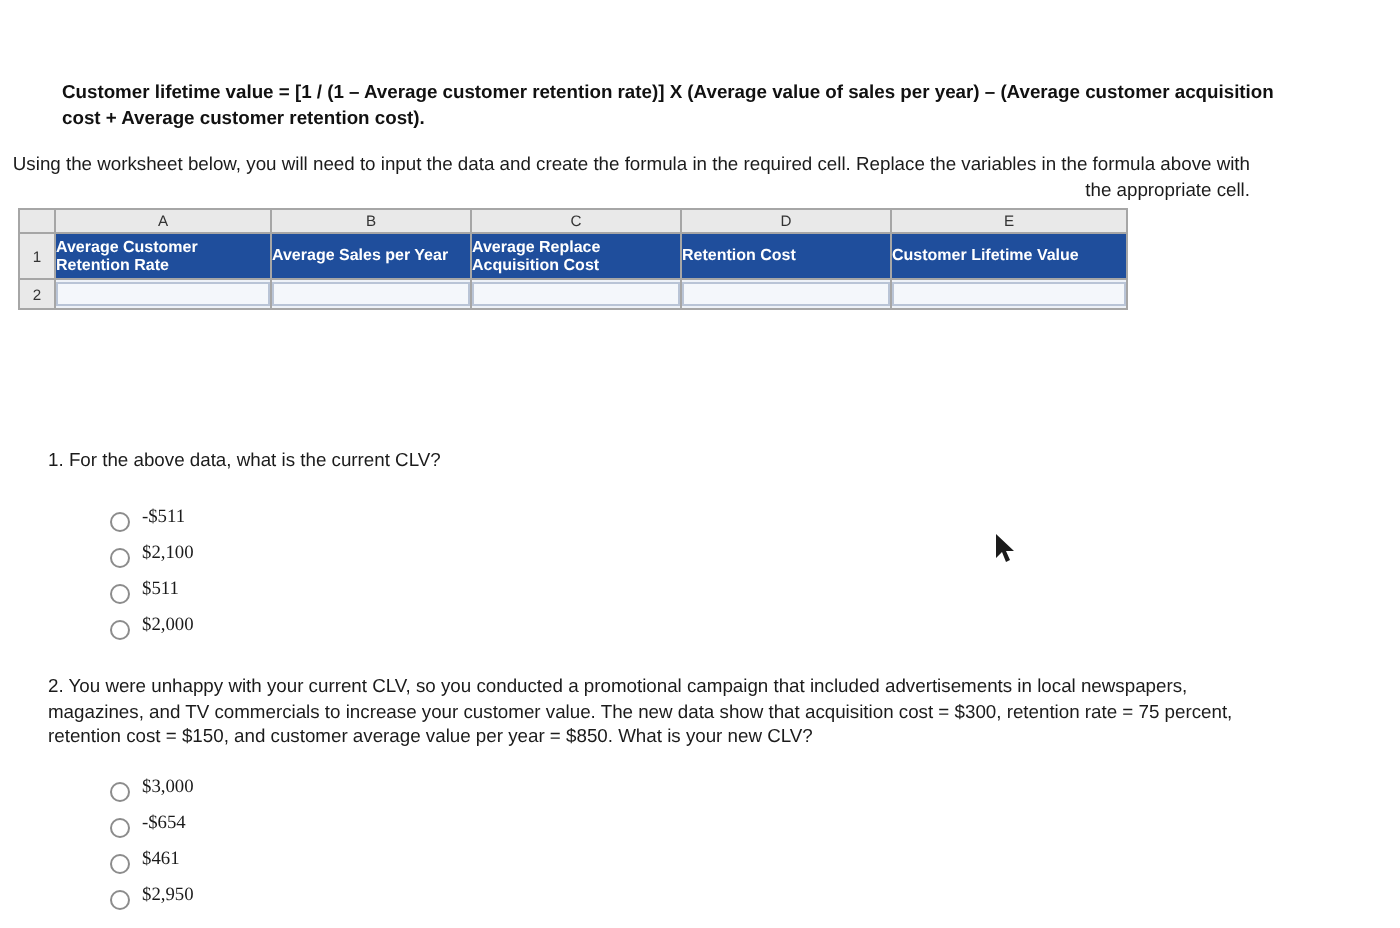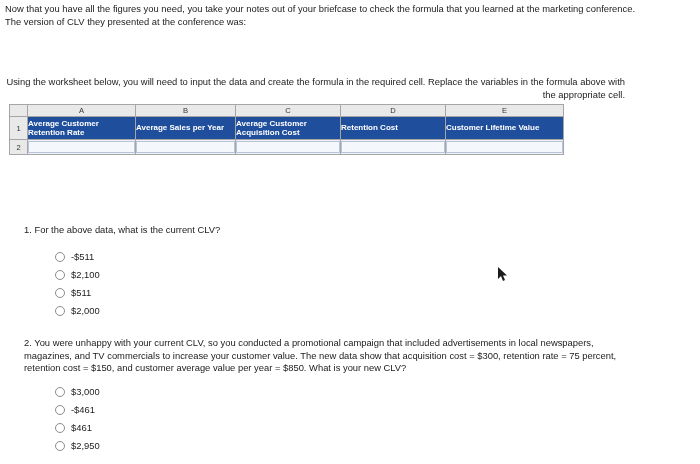--- a/index.html
+++ b/index.html
@@ -123,22 +123,23 @@
   .q-num { display: inline; }
   .opts {
     position: absolute;
     font-size: 9.4px;
     line-height: 12.6px;
   }
   .opts1 { left: 55px; top: 248px; }
   .opts2 { left: 55px; top: 383px; }
   .opt {
     display: flex;
-    align-items: center;
+    align-items: flex-end;
     height: 18px;
+    font-family: Liberation Serif, serif;
   }
   .radio {
     width: 8px;
     height: 8px;
     border: 1px solid #8c8c8c;
     border-radius: 50%;
     background: #fff;
     margin-right: 6px;
     flex: 0 0 auto;
   }
@@ -152,22 +153,22 @@
     width: 10px;
     height: 14px;
   }
   .cursor svg { display: block; }
 </style>
 </head>
 <body>
 
 <div class="page">
 
-  <div class="intro">Now that you have all the figures you need, you take your notes out of your briefcase to check the formula that you learned at the marketing conference. The version of CLV they presented at the conference was:</div>
-
+
+  <div class="formula-block">Customer lifetime value = [1 / (1 – Average customer retention rate)] X (Average value of sales per year) – (Average customer acquisition cost + Average customer retention cost).</div>
 
   <div class="worksheet-note">Using the worksheet below, you will need to input the data and create the formula in the required cell. Replace the variables in the formula above with the appropriate cell.</div>
 
   <table class="sheet">
     <colgroup>
       <col class="corner-col">
       <col class="col-a">
       <col class="col-b">
       <col class="col-c">
       <col class="col-d">
@@ -179,21 +180,21 @@
       <td class="colhead">A</td>
       <td class="colhead">B</td>
       <td class="colhead">C</td>
       <td class="colhead">D</td>
       <td class="colhead">E</td>
     </tr>
     <tr>
       <td class="rowhead">1</td>
       <td class="hdr-cell">Average Customer Retention Rate</td>
       <td class="hdr-cell">Average Sales per Year</td>
-      <td class="hdr-cell">Average Customer Acquisition Cost</td>
+      <td class="hdr-cell">Average Replace Acquisition Cost</td>
       <td class="hdr-cell">Retention Cost</td>
       <td class="hdr-cell center">Customer Lifetime Value</td>
     </tr>
     <tr>
       <td class="rowhead" style="height:14px">2</td>
       <td class="input-cell">
             <span class="inp"></span>
           </td>
       <td class="input-cell">
             <span class="inp"></span>
@@ -238,21 +239,21 @@
     <span class="q-num">2.</span>
     <span>You were unhappy with your current CLV, so you conducted a promotional campaign that included advertisements in local newspapers, magazines, and TV commercials to increase your customer value. The new data show that acquisition cost = $300, retention rate = 75 percent, retention cost = $150, and customer average value per year = $850. What is your new CLV?</span>
   </div>
   <div class="opts opts2">
     <div class="opt">
       <span class="radio"></span>
       <span class="opt-label">$3,000</span>
     </div>
     <div class="opt">
       <span class="radio"></span>
-      <span class="opt-label">-$461</span>
+      <span class="opt-label">-$654</span>
     </div>
     <div class="opt">
       <span class="radio"></span>
       <span class="opt-label">$461</span>
     </div>
     <div class="opt">
       <span class="radio"></span>
       <span class="opt-label">$2,950</span>
     </div>
   </div>

